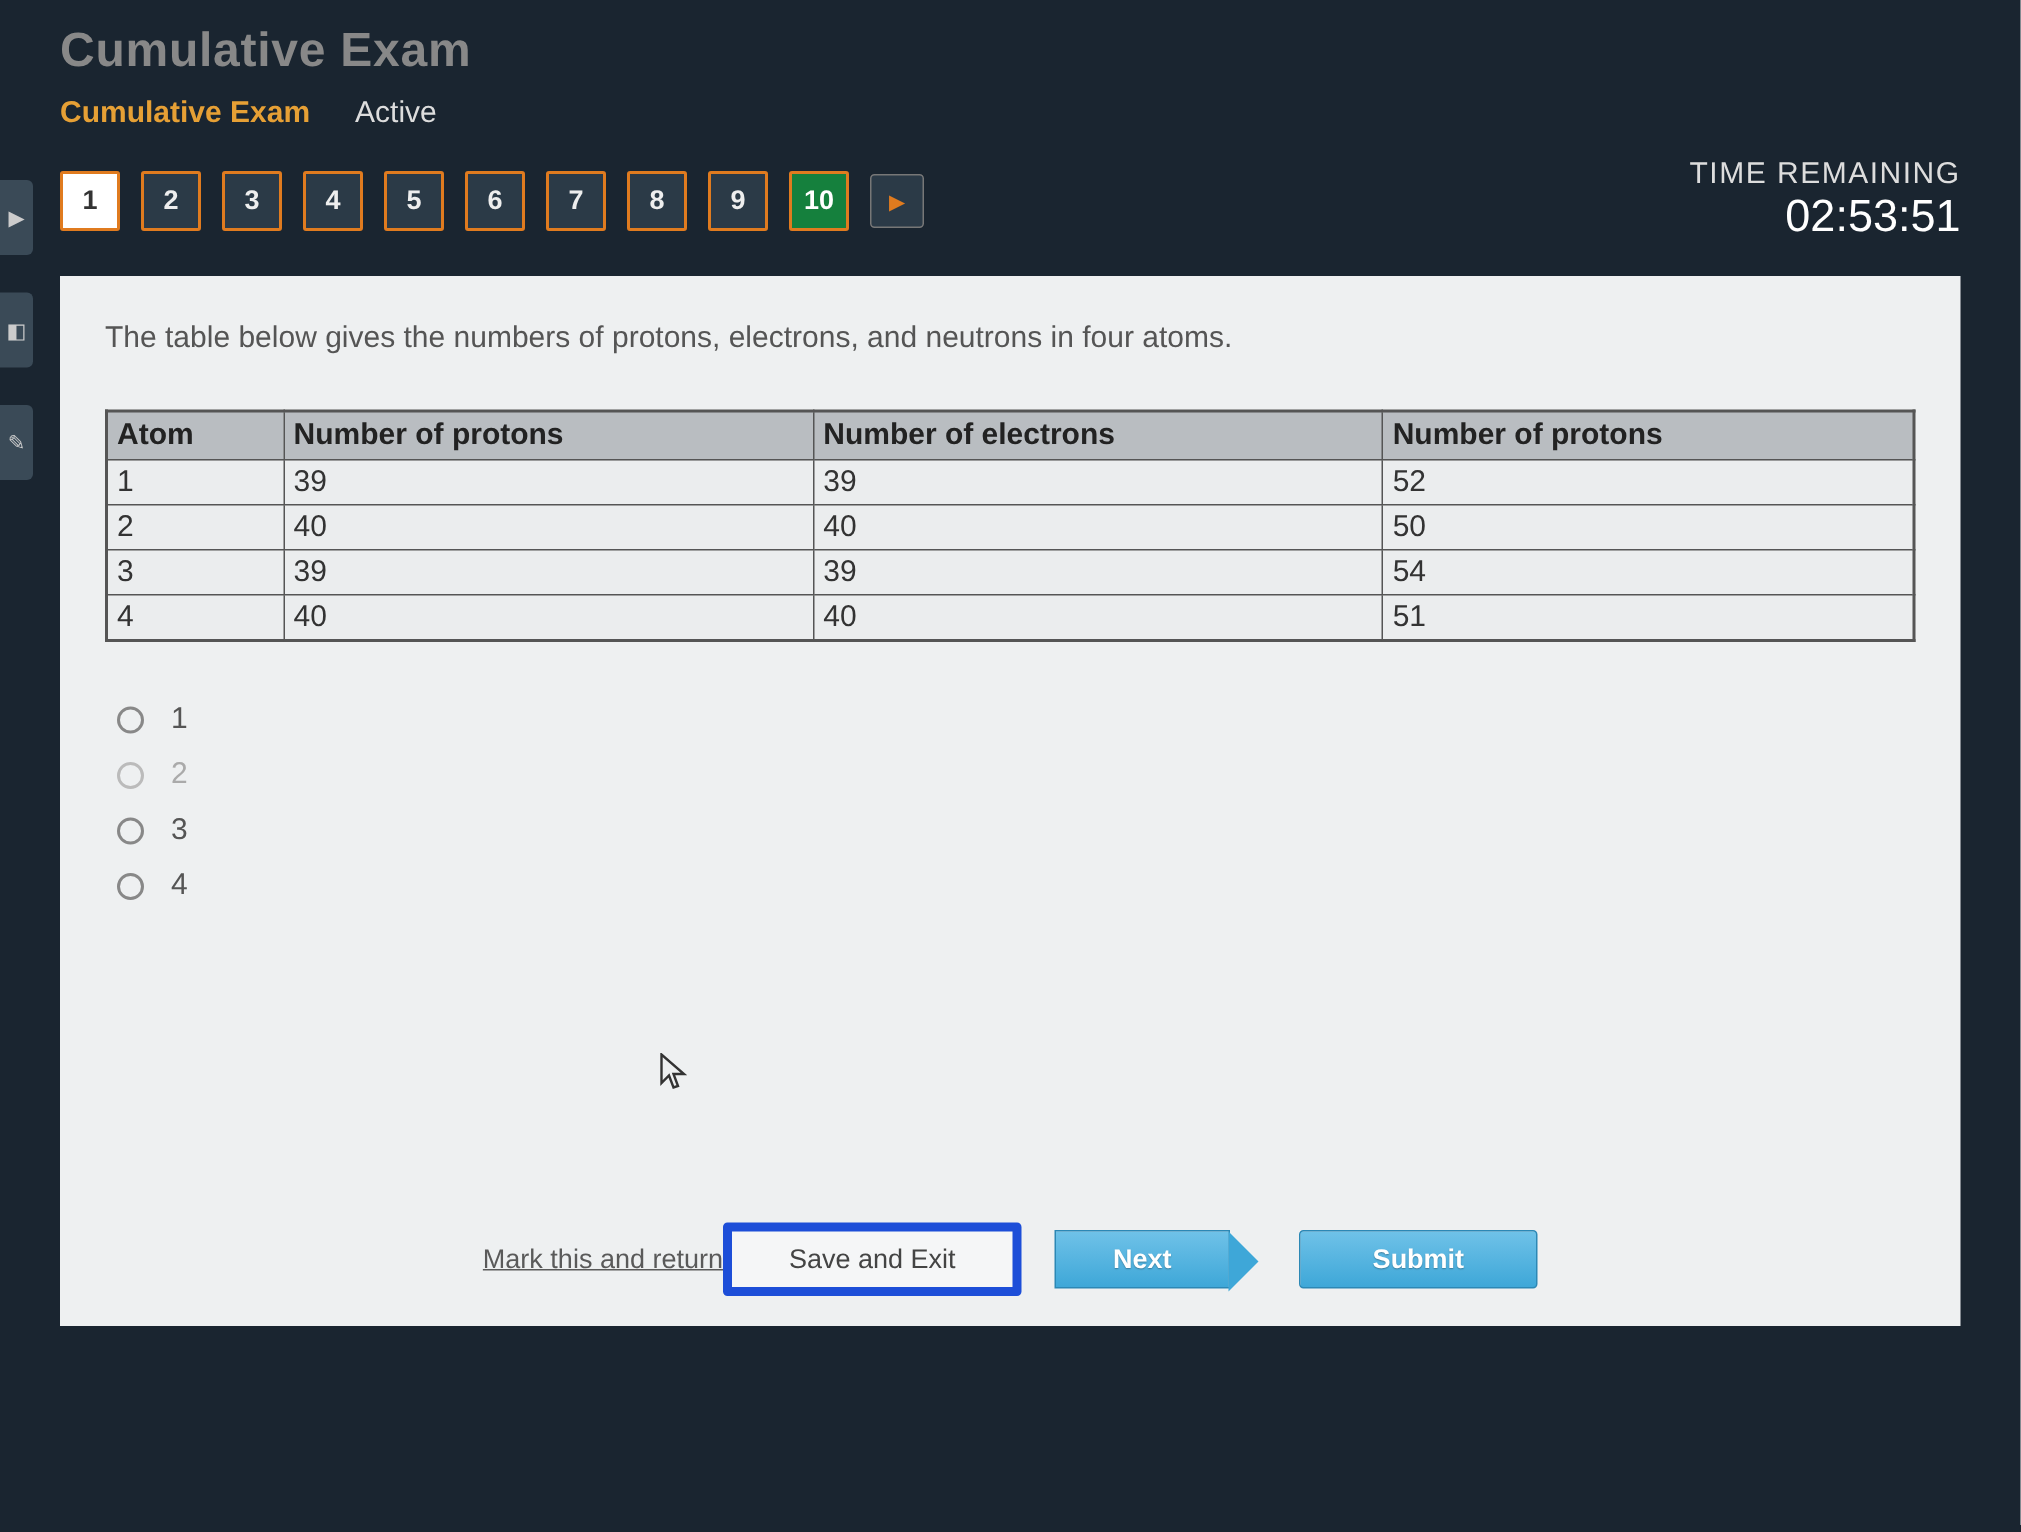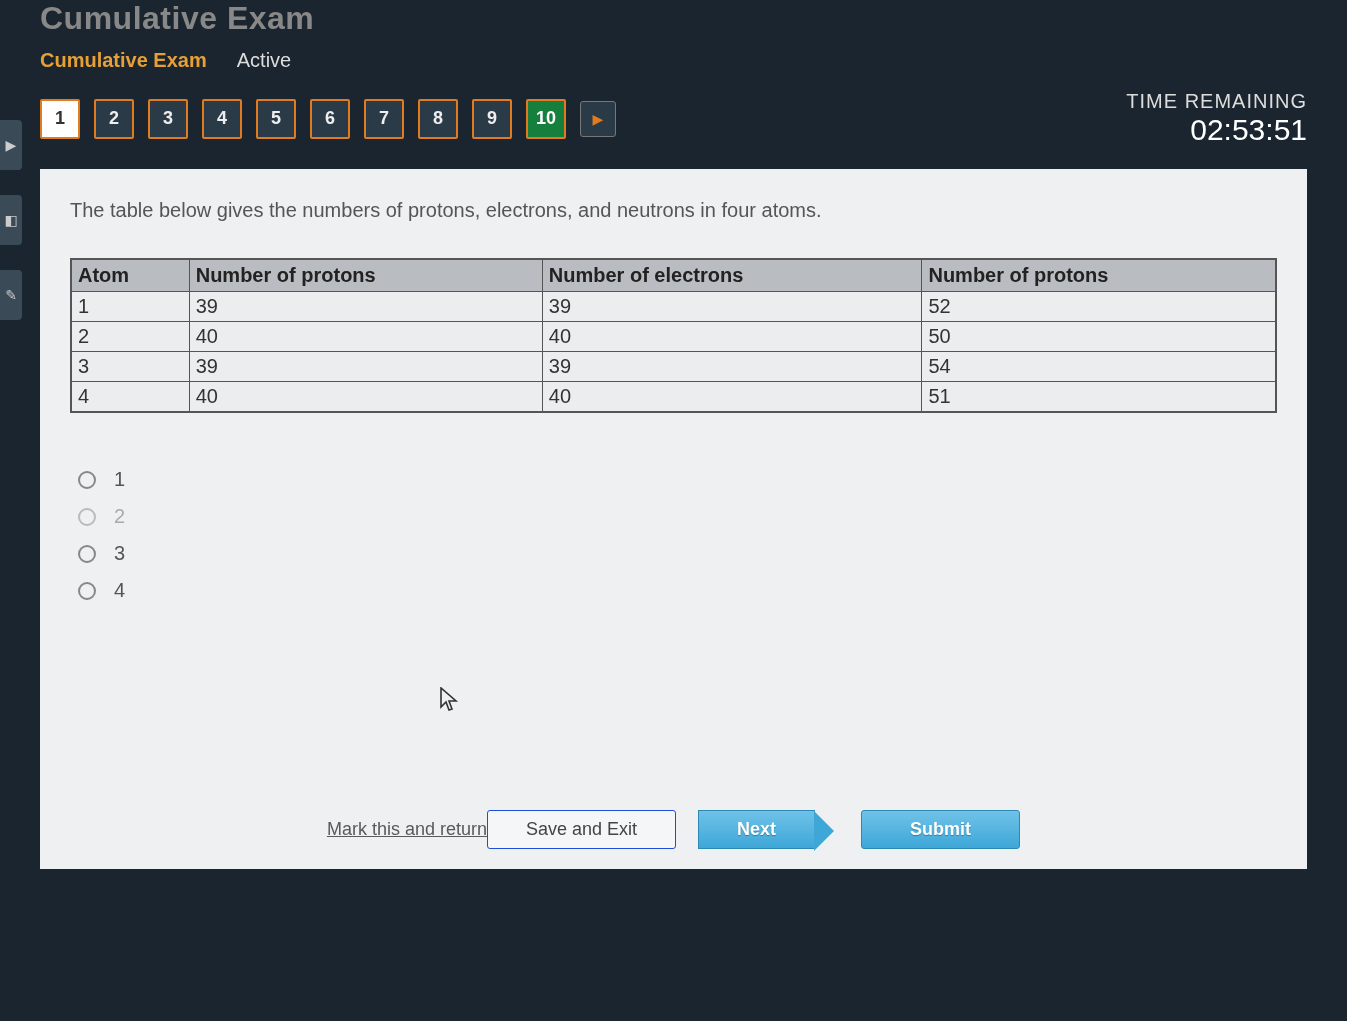--- a/index.html
+++ b/index.html
@@ -7,20 +7,21 @@
     background: #1a2530;
     font-family: Arial, Helvetica, sans-serif;
     color: #ccc;
     width: 1347px;
     height: 1021px;
     overflow: hidden;
     position: relative;
   }
   .header-region {
     padding: 0 0 0 40px;
+    margin-top: 15px;
   }
   .page-title {
     font-size: 32px;
     font-weight: bold;
     color: #888;
     padding-top: 0;
     letter-spacing: 0.5px;
   }
   .breadcrumb-row {
     display: flex;
@@ -125,21 +126,21 @@
     color: #444;
   }
   .question-intro {
     font-size: 20px;
     color: #555;
     margin-bottom: 36px;
   }
   table.data-table {
     width: 100%;
     border-collapse: collapse;
-    margin-bottom: 55px;
+    margin-bottom: 40px;
     border: 2px solid #555;
     padding-left: 12px;
   }
   table.data-table th {
     background: #b9bdc1;
     color: #222;
     text-align: left;
     padding: 4px 6px;
     border: 1px solid #555;
     font-weight: bold;
@@ -195,21 +196,21 @@
     font-size: 18px;
     cursor: pointer;
   }
   .footer-buttons {
     display: flex;
     gap: 22px;
     align-items: center;
   }
   .btn-save {
     background: #f5f6f7;
-    border: 1px solid #1d4ed8;
+    border: 6px solid #1d4ed8;
     color: #444;
     font-size: 18px;
     padding: 8px 38px;
     border-radius: 3px;
     cursor: pointer;
   }
   .btn-next {
     background: linear-gradient(#6fc2e8,#3ea7d8);
     border: 1px solid #2c88b5;
     color: #fff;

